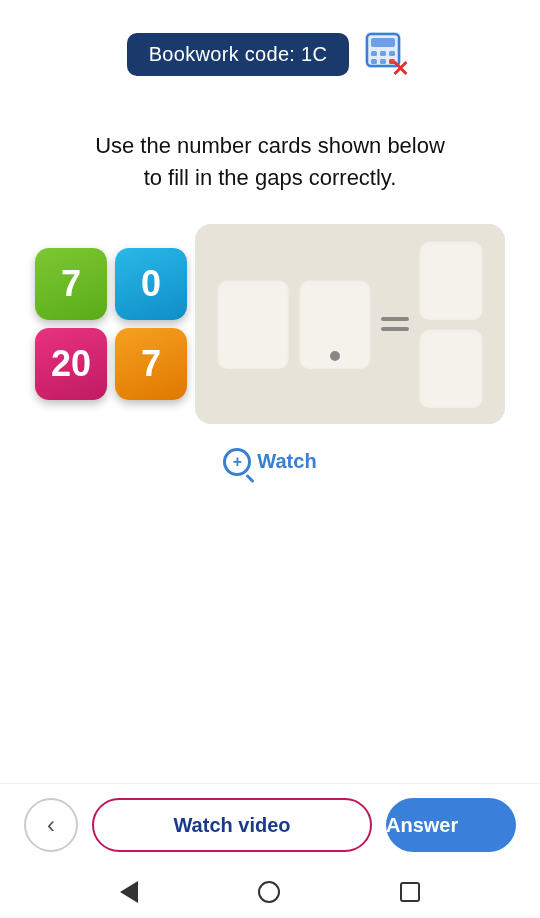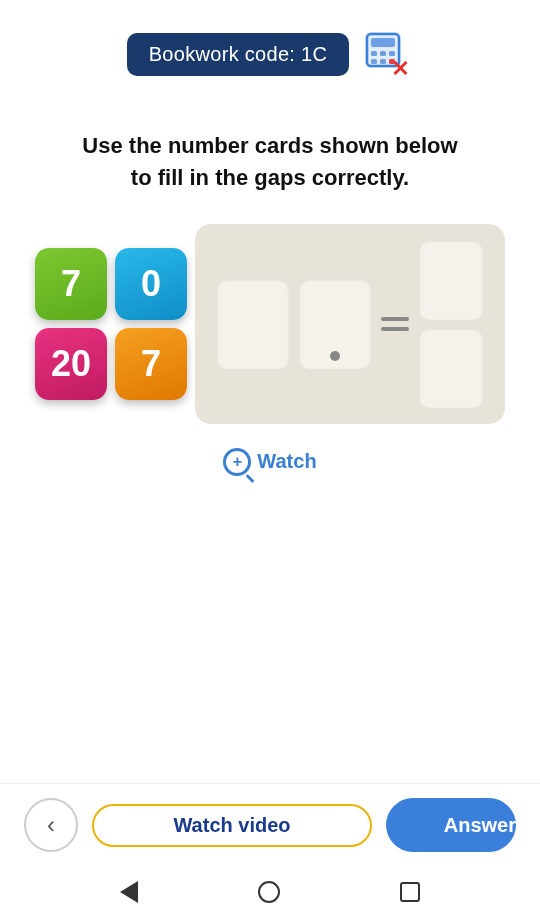--- a/index.html
+++ b/index.html
@@ -54,21 +54,21 @@
       line-height: 1;
     }
 
     
     .instructions {
       text-align: center;
       font-size: 22px;
       color: #111;
       line-height: 1.45;
       margin: 40px 30px 30px;
-      font-weight: 700;
+      font-weight: 400;
     }
 
     
     .content-area {
       width: 100%;
       display: flex;
       justify-content: center;
       align-items: center;
       padding: 0 20px;
       gap: 0;
@@ -218,23 +218,23 @@
       display: flex;
       align-items: center;
       justify-content: center;
       cursor: pointer;
       font-size: 22px;
       color: #555;
     }
     .watch-video-btn {
       flex: 1;
       margin: 0 14px;
-      height: 43px;
+      height: 54px;
       border-radius: 30px;
-      border: 2px solid #eab308;
+      border: 2px solid #be185d;
       background: #fff;
       font-size: 20px;
       font-weight: 600;
       color: #1a3a8c;
       cursor: pointer;
       display: flex;
       align-items: center;
       justify-content: center;
     }
     .answer-btn {
@@ -242,21 +242,21 @@
       height: 54px;
       border-radius: 30px;
       border: none;
       background: #3a7fda;
       color: #fff;
       font-size: 20px;
       font-weight: 700;
       cursor: pointer;
       display: flex;
       align-items: center;
-      justify-content: flex-end;
+      justify-content: flex-start;
     }
 
     
     .android-nav {
       width: 100%;
       height: 52px;
       background: #fff;
       display: flex;
       align-items: center;
       justify-content: space-around;

